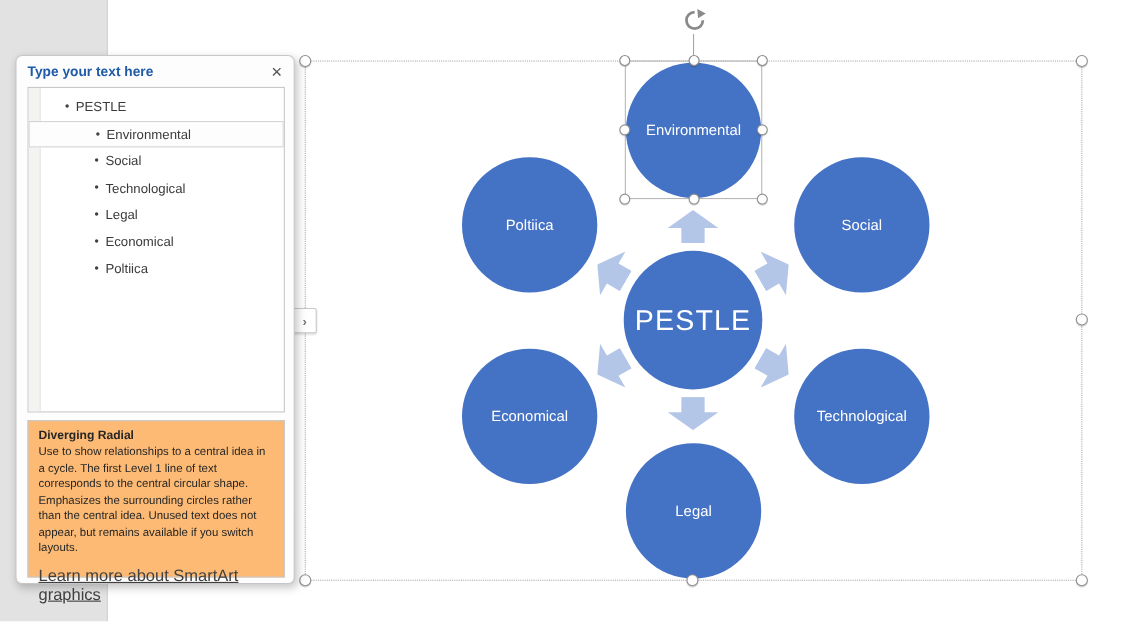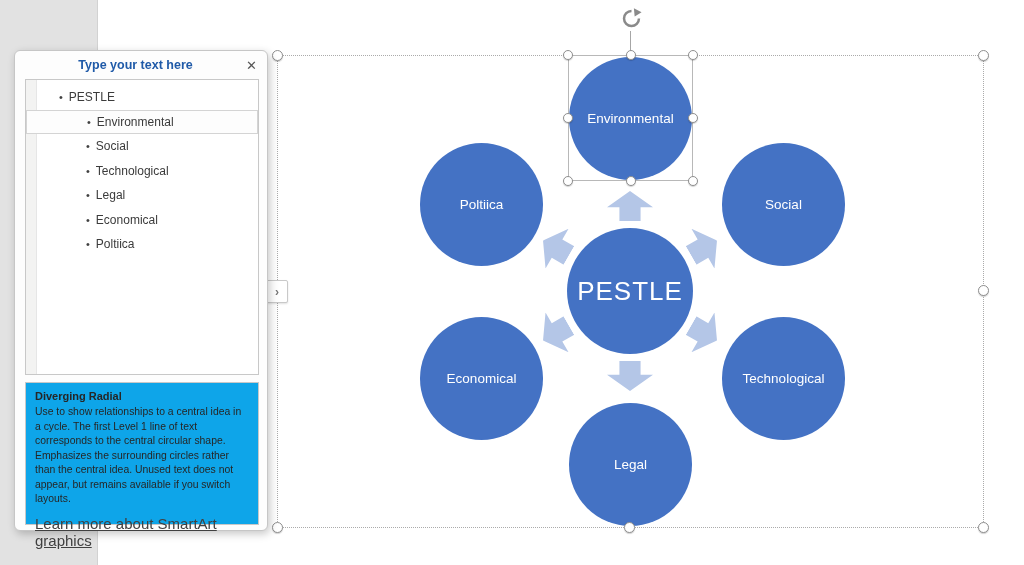--- a/index.html
+++ b/index.html
@@ -56,37 +56,37 @@
                   background:#fff; border:1px solid #c9c9c9; border-radius:2px;
                   display:flex; align-items:center; justify-content:center;
                   color:#777; font-size:12px; font-weight:bold; box-shadow:0 1px 2px rgba(0,0,0,.12); }
 
   
   .pane { position:absolute; left:14px; top:50px; width:254px; height:481px;
           background:#fdfdfd; border:1px solid #c6c6c6; border-radius:6px;
           box-shadow:2px 3px 8px rgba(0,0,0,.22); }
   .pane-header { position:absolute; left:0; top:0; width:100%; height:28px;
                  display:flex; align-items:center; padding:0 10px; }
-  .pane-title { font-size:12.5px; font-weight:bold; color:var(--pane-header-text,#1f5aa8); flex:1;text-align:center; }
+  .pane-title { font-size:12.5px; font-weight:bold; color:var(--pane-header-text,#1f5aa8); flex:1; }
   .pane-close { font-size:13px; color:#555; cursor:default; line-height:1; }
 
   .list { position:absolute; left:10px; top:28px; width:234px; height:296px;
           background:#fff; border:1px solid #c8c8c8; overflow:hidden; }
   .gutter { position:absolute; left:0; top:0; bottom:0; width:11px;
             background:#f3f3f2; border-right:1px solid #e6e6e6; }
   .rows { position:absolute; left:0; top:5px; width:100%; }
   .row { position:relative; height:24.5px; display:flex; align-items:center;
          font-size:12px; color:#3b3b3b; width:100%; }
   .row .bullet { font-size:11px; margin-right:6px; color:#404040; }
   .row.lvl1 { padding-left:33px; }
   .row.lvl2 { padding-left:60px; }
   .row.sel { background:#fdfdfd; border:1px solid #d4d4d4; }
 
   .desc { position:absolute; left:10px; top:331px; width:234px; height:143px;
-          background:#0ea5e9; border:1px solid #c8c8c8; padding:7px 9px; }
+          background:#fdba74; border:1px solid #c8c8c8; padding:7px 9px; }
   .desc-title { font-size:11px; font-weight:bold; color:#262626; }
   .desc-body  { font-size:10.4px; color:#262626; line-height:1.4; margin-top:3px; }
   .desc-link  { display:inline-block; font-size:15px; color:#404040;
                 text-decoration:underline; margin-top:8px; cursor:pointer; }
 </style>
 </head>
 <body>
 
 <div class="screen">
 

